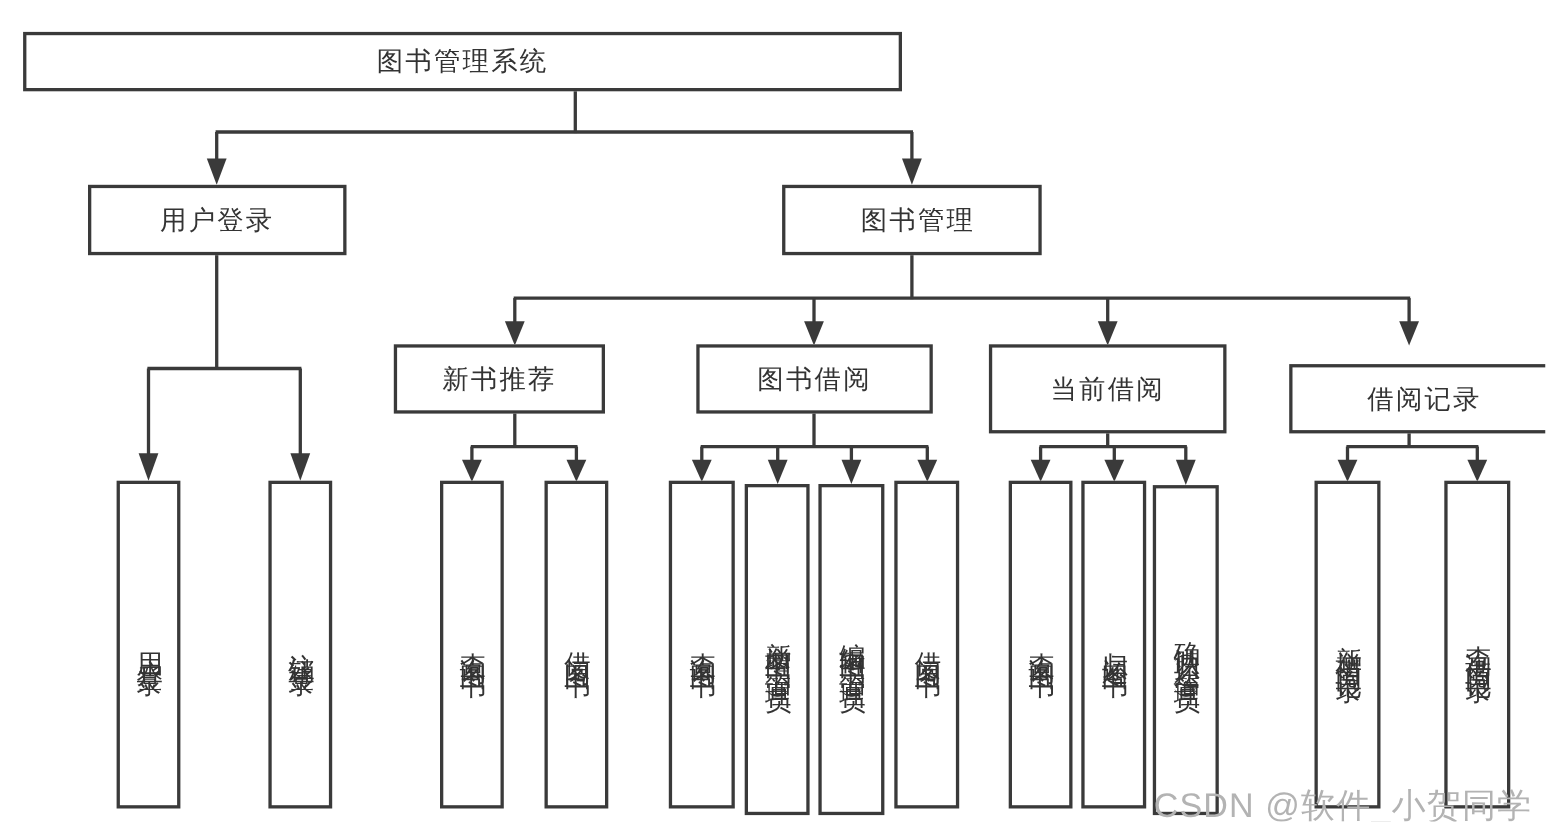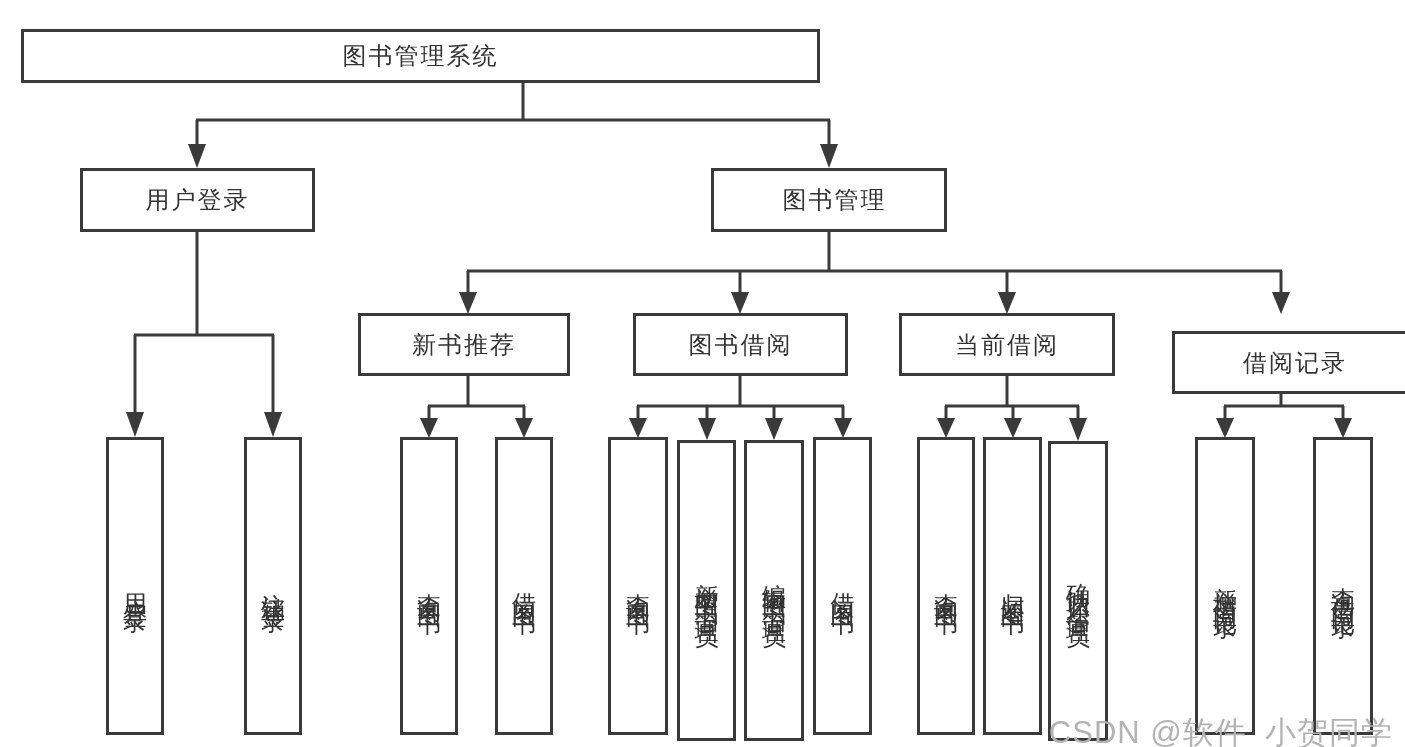--- a/index.html
+++ b/index.html
@@ -123,27 +123,27 @@
     <span>图书管理系统</span>
   </div>
 
   <div class="hbox" style="left:80px;top:168px;width:235px;height:64px;">
     <span>用户登录</span>
   </div>
   <div class="hbox" style="left:711px;top:168px;width:236px;height:64px;padding-left:11px;">
     <span>图书管理</span>
   </div>
 
-  <div class="hbox" style="left:358px;top:313px;width:212px;height:63px;">
+  <div class="hbox" style="left:358px;top:313px;width:192px;height:63px;">
     <span>新书推荐</span>
   </div>
   <div class="hbox" style="left:633px;top:313px;width:215px;height:63px;text-align:right;">
     <span>图书借阅</span>
   </div>
-  <div class="hbox" style="left:899px;top:313px;width:216px;height:63px;">
+  <div class="hbox" style="left:899px;top:313px;width:216px;height:81px;">
     <span>当前借阅</span>
   </div>
   <div class="hbox" style="left:1172px;top:331px;width:246px;height:63px;">
     <span>借阅记录</span>
   </div>
 
   <div class="vbox" style="left:106px;top:437px;width:58px;height:298px;">
     <span>用户登录</span>
   </div>
   <div class="vbox" style="left:244px;top:437px;width:58px;height:298px;">

